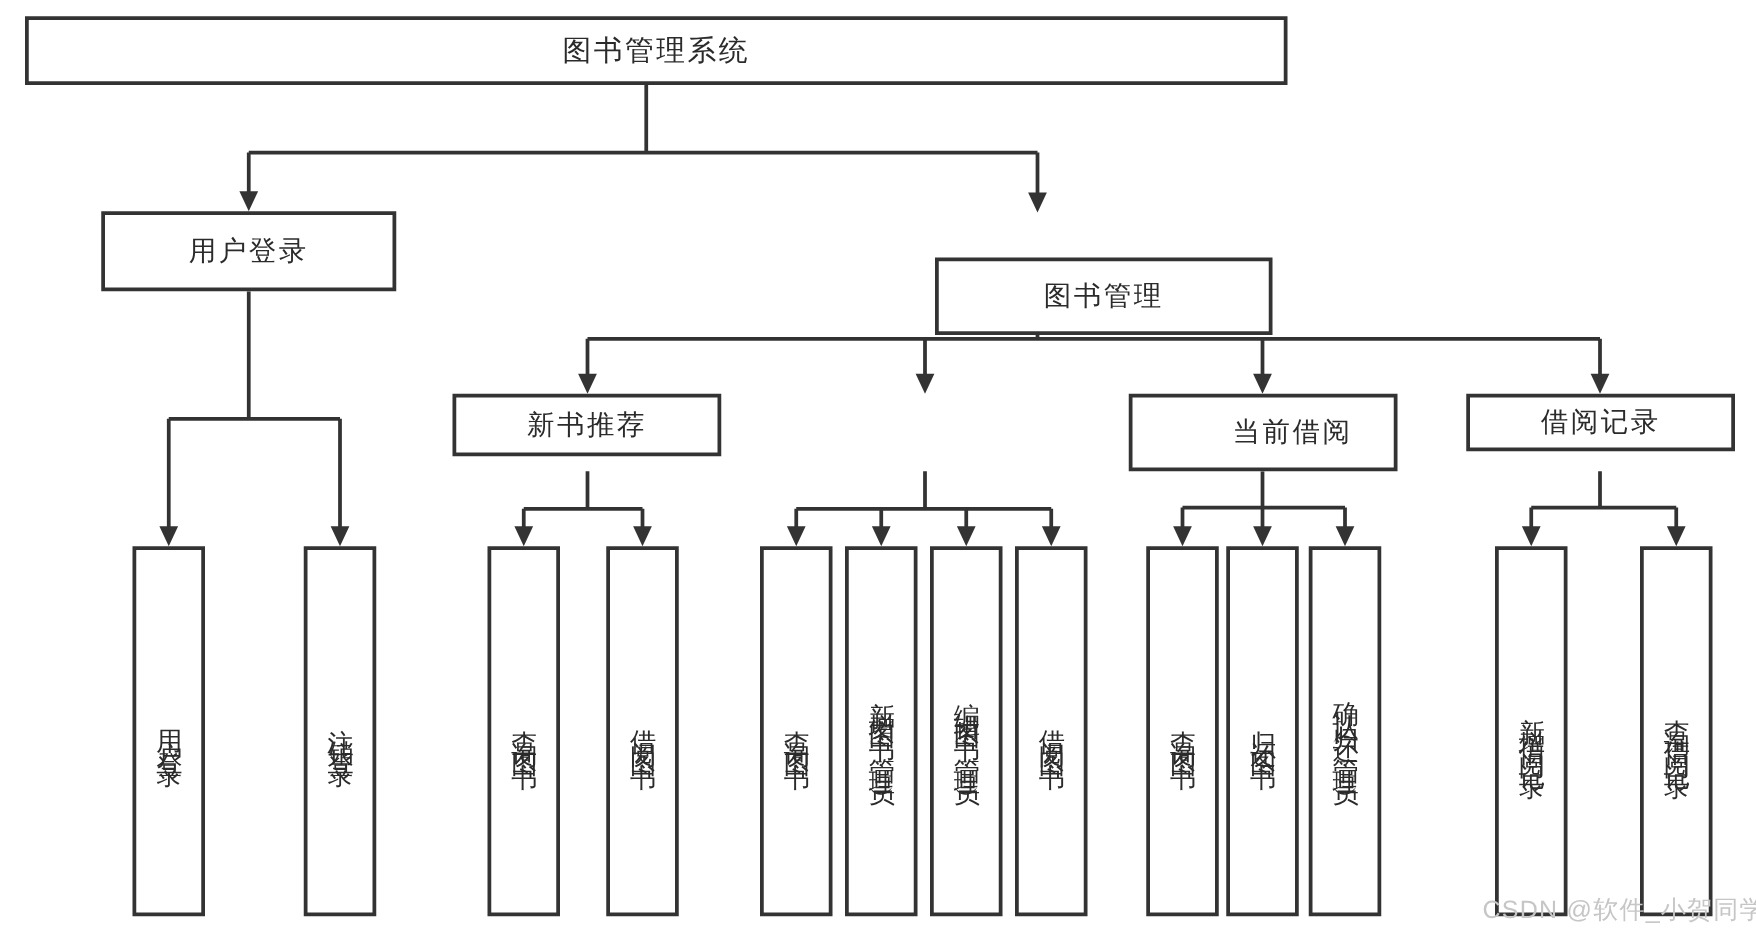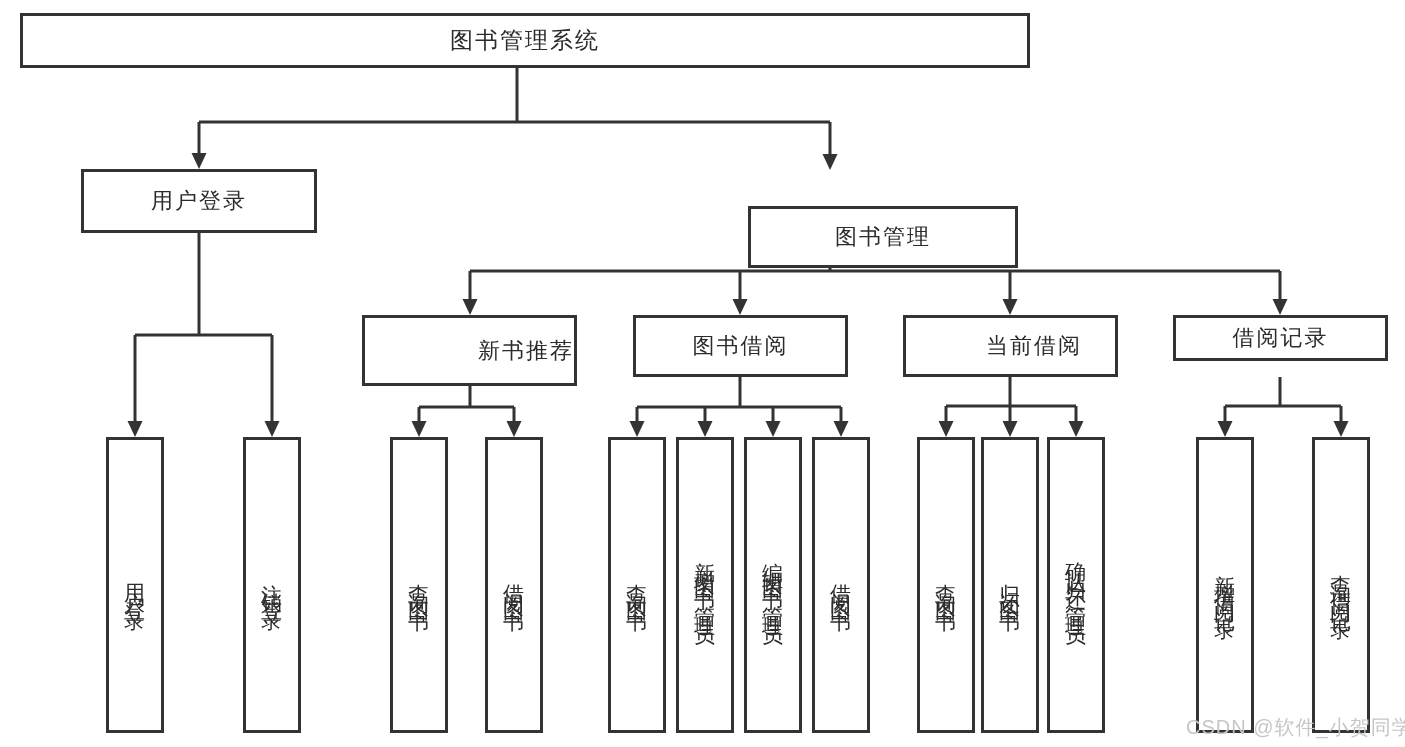--- a/index.html
+++ b/index.html
@@ -130,25 +130,22 @@
     <span class="label">图书管理系统</span>
   </div>
 
   <div class="node" style="left:81px; top:169px; width:236px; height:64px;">
     <span class="label">用户登录</span>
   </div>
   <div class="node" style="left:748px; top:170px; width:270px; height:62px;margin-top:36px;">
     <span class="label">图书管理</span>
   </div>
 
-  <div class="node" style="left:362px; top:315px; width:215px; height:71px;justify-content:flex-end;">
+  <div class="node" style="left:362px; top:315px; width:215px; height:50px;">
     <span class="label">新书推荐</span>
-  </div>
-  <div class="node" style="left:633px; top:315px; width:215px; height:62px;">
-    <span class="label">图书借阅</span>
   </div>
   <div class="node" style="left:903px; top:315px; width:215px; height:62px;padding-left:47px;">
     <span class="label">当前借阅</span>
   </div>
   <div class="node" style="left:1173px; top:315px; width:215px; height:46px;">
     <span class="label">借阅记录</span>
   </div>
 
   <div class="col" style="left:106px; top:437px;">
     <span class="vtext">用户登录</span>

